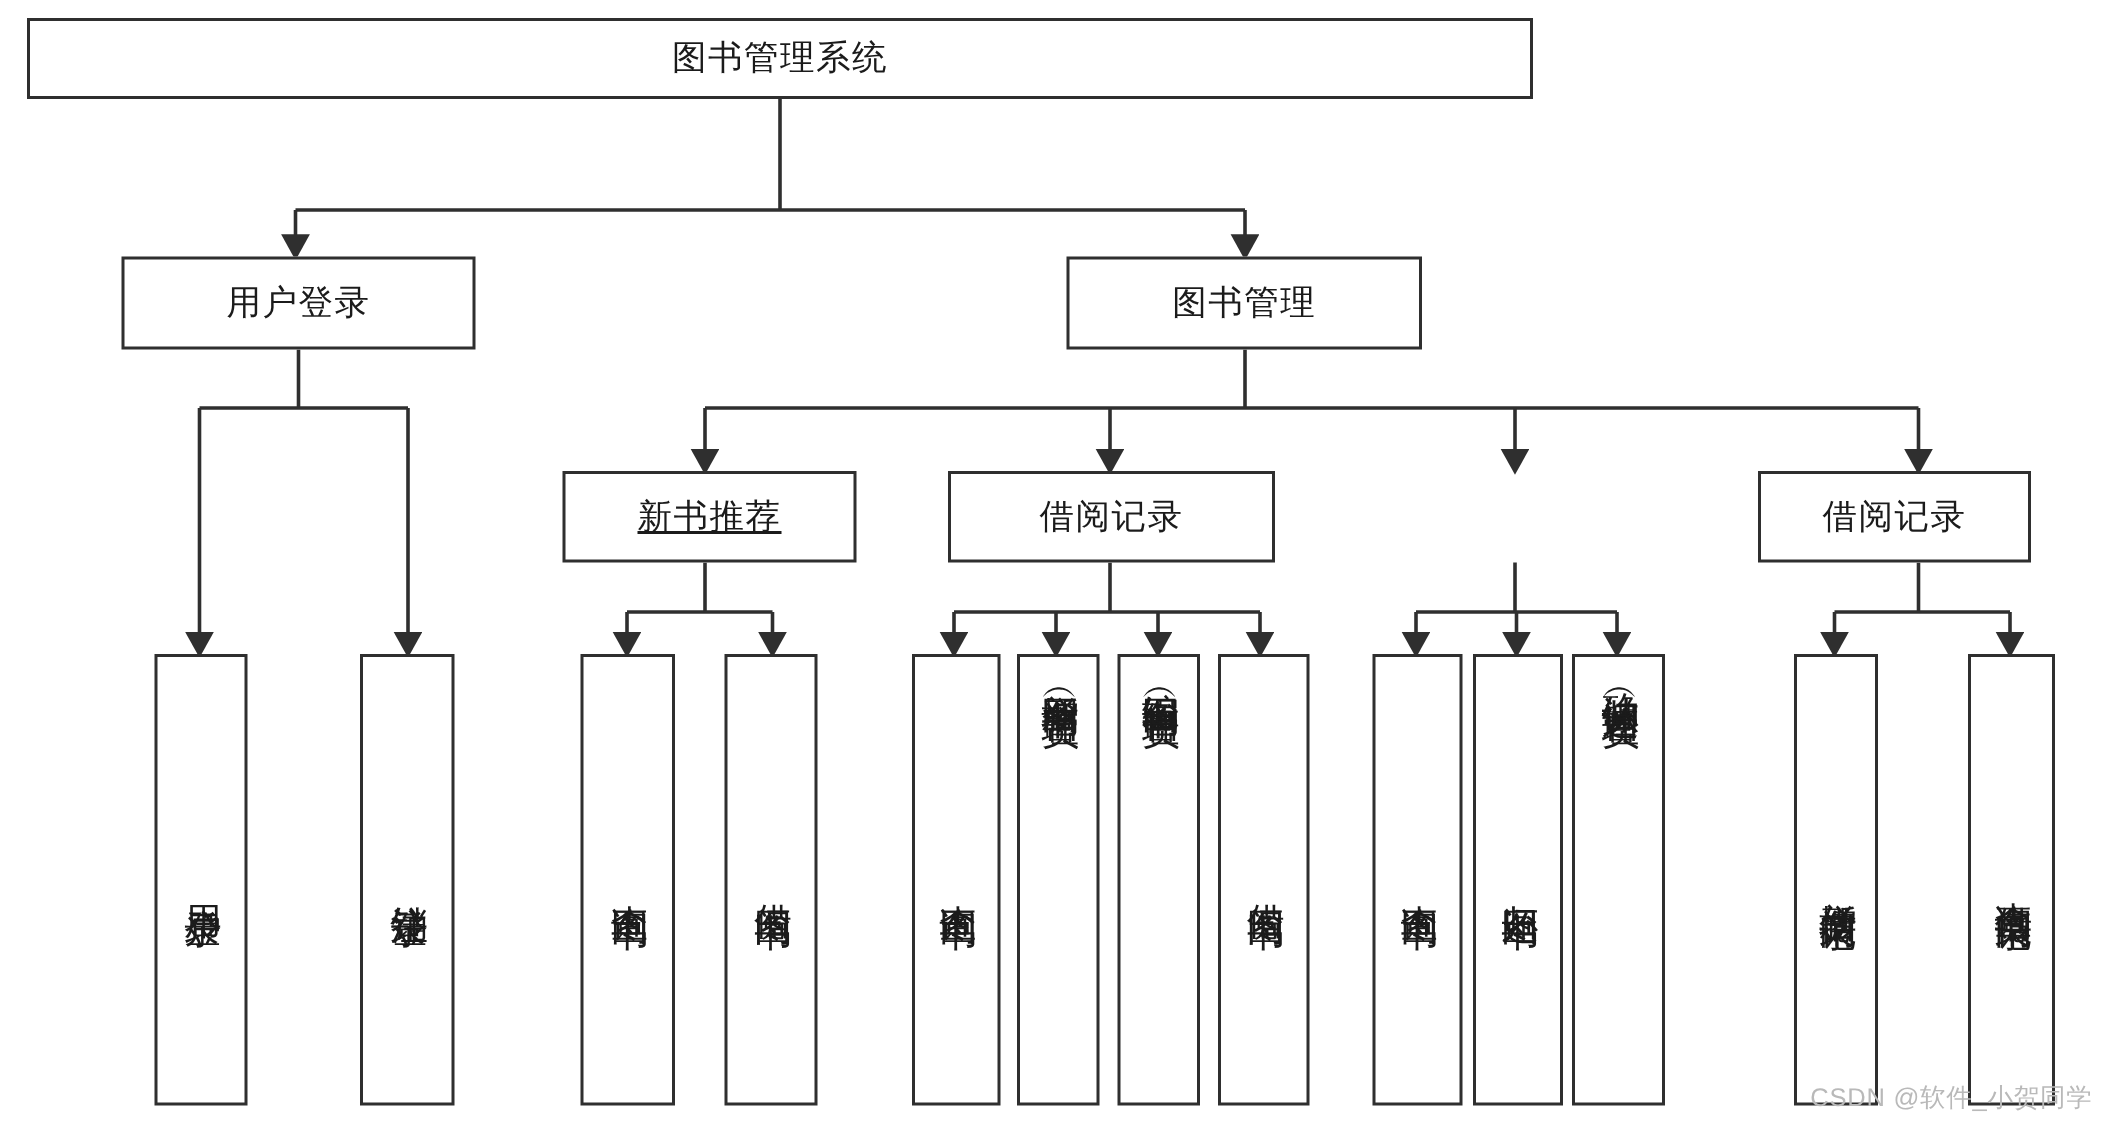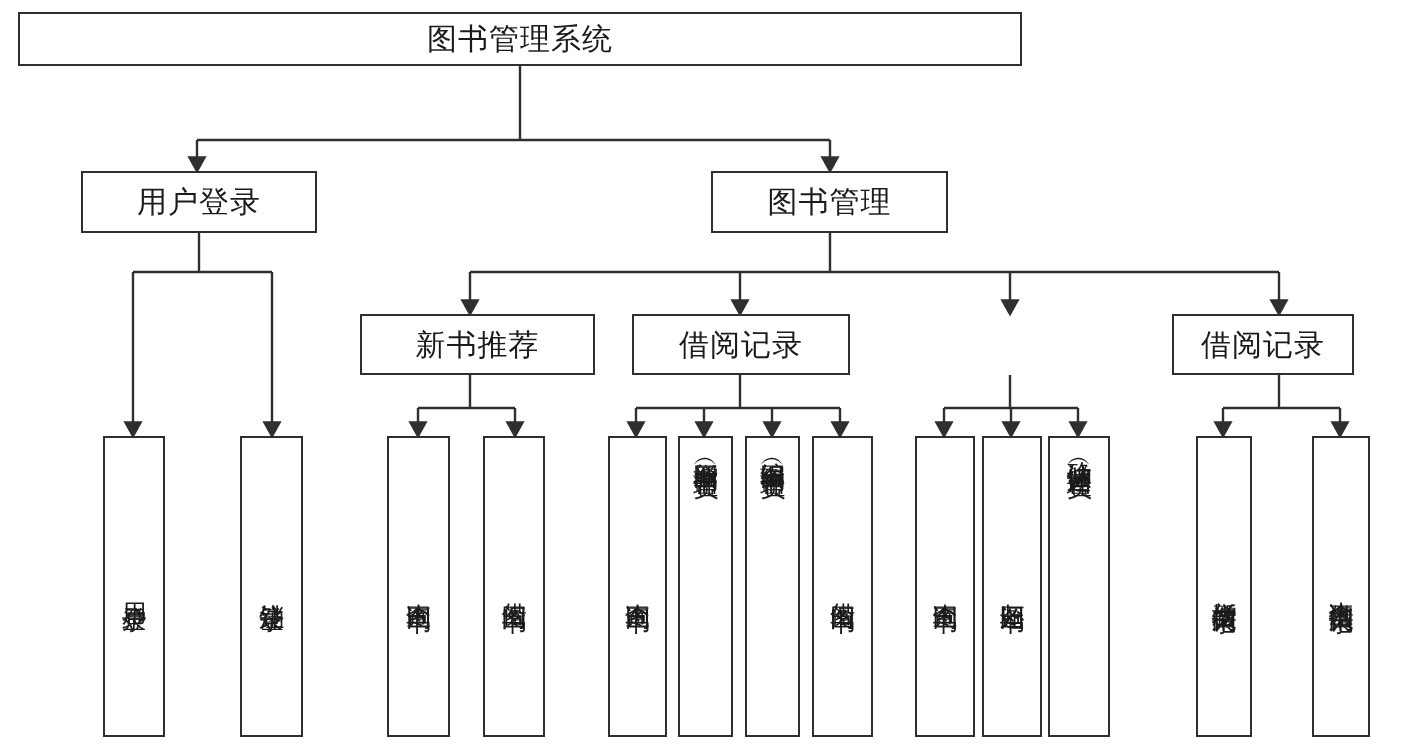--- a/index.html
+++ b/index.html
@@ -15,21 +15,21 @@
     position:absolute;
     box-sizing:border-box;
     background:#ffffff;
     border:2px solid #2f2f2f;
     display:flex;
     align-items:center;
     justify-content:center;
     text-align:center;
     color:#1b1b1b;
   }
-  .node.h{ font-size:30px; line-height:1.2; letter-spacing:1px; }
+  .node.h{ font-size:23px; line-height:1.2; letter-spacing:1px; }
   .node.v{
     writing-mode:vertical-rl;
     text-orientation:upright;
     font-size:25px;
     line-height:1.18;
     letter-spacing:2px;
     justify-content:flex-start;
     align-items:center;
     padding-top:4px;
     overflow:hidden;
@@ -100,32 +100,33 @@
       <path d="M1223,408 L1223,427" marker-end="url(#arrow)"></path>
       <path d="M1340,408 L1340,427" marker-end="url(#arrow)"></path>
     </g>
   </svg>
 
   <div class="node h" id="node-root" style="left: 18px; top: 12px; width: 1004px; height: 54px;">图书管理系统</div>
 
   <div class="node h" id="node-user-login" style="left: 81px; top: 171px; width: 236px; height: 62px;">用户登录</div>
   <div class="node h" id="node-book-manage" style="left: 711px; top: 171px; width: 237px; height: 62px;">图书管理</div>
 
-  <div class="node h" id="node-new-book-recommend" style="left: 360px; top: 314px; width: 235px; height: 61px;">新书推荐</div>
+  <div class="node h" id="node-new-book-recommend" style="left: 375px; top: 314px; width: 196px; height: 61px; text-decoration: underline;">新书推荐</div>
   <div class="node h" id="node-book-borrow" style="left: 632px; top: 314px; width: 218px; height: 61px;">借阅记录</div>
   <div class="node h" id="node-borrow-record" style="left: 1172px; top: 314px; width: 182px; height: 61px;">借阅记录</div>
 
   <div class="node v center" id="leaf-0" style="left: 103px; top: 436px; width: 62px; height: 301px;">用户登录</div>
   <div class="node v center" id="leaf-1" style="left: 240px; top: 436px; width: 63px; height: 301px;">注销登录</div>
   <div class="node v center" id="leaf-2" style="left: 387px; top: 436px; width: 63px; height: 301px;">查询图书</div>
   <div class="node v center" id="leaf-3" style="left: 483px; top: 436px; width: 62px; height: 301px;">借阅图书</div>
   <div class="node v center" id="leaf-4" style="left: 608px; top: 436px; width: 59px; height: 301px;">查询图书</div>
   <div class="node v" id="leaf-5" style="left: 678px; top: 436px; width: 55px; height: 301px;">新增图书（管理员）</div>
   <div class="node v" id="leaf-6" style="left: 745px; top: 436px; width: 55px; height: 301px;">编辑图书（管理员）</div>
   <div class="node v center" id="leaf-7" style="left: 812px; top: 436px; width: 61px; height: 301px;">借阅图书</div>
   <div class="node v center" id="leaf-8" style="left: 915px; top: 436px; width: 60px; height: 301px;">查询图书</div>
   <div class="node v center" id="leaf-9" style="left: 982px; top: 436px; width: 60px; height: 301px;">归还图书</div>
   <div class="node v" id="leaf-10" style="left: 1048px; top: 436px; width: 62px; height: 301px;">确认归还（管理员）</div>
   <div class="node v center" id="leaf-11" style="left: 1196px; top: 436px; width: 56px; height: 301px;">新增借阅记录</div>
   <div class="node v center" id="leaf-12" style="left: 1312px; top: 436px; width: 58px; height: 301px;">查询借阅记录</div>
 
+  <div id="watermark">CSDN @软件_小贺同学</div>
 
 </div>
 
 </body></html>

